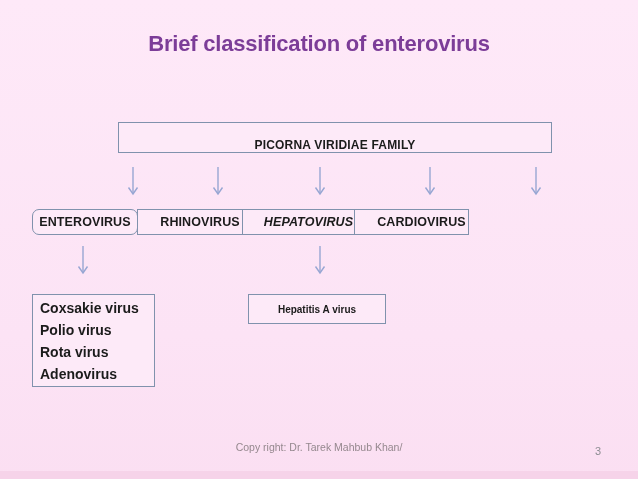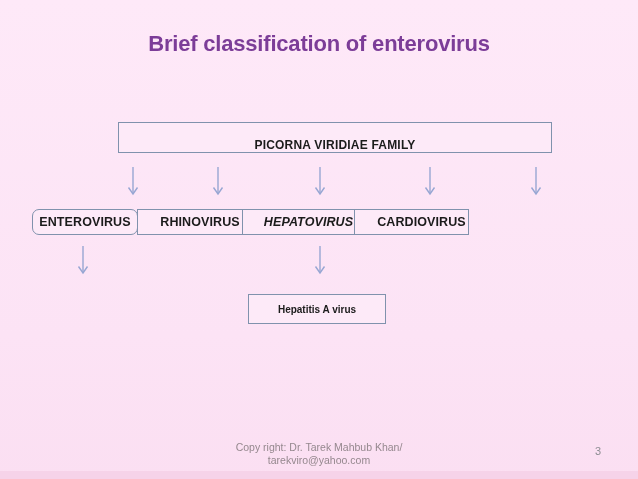--- a/index.html
+++ b/index.html
@@ -152,27 +152,32 @@
 
   <svg class="arrow" style="left:76px;top:245px" viewBox="0 0 14 34">
     <line x1="7" y1="1" x2="7" y2="27" stroke="#97a6d3" stroke-width="1.4"></line>
     <polyline points="2.5,21.5 7,28 11.5,21.5" fill="none" stroke="#97a6d3" stroke-width="1.4"></polyline>
   </svg>
   <svg class="arrow" style="left:313px;top:245px" viewBox="0 0 14 34">
     <line x1="7" y1="1" x2="7" y2="27" stroke="#97a6d3" stroke-width="1.4"></line>
     <polyline points="2.5,21.5 7,28 11.5,21.5" fill="none" stroke="#97a6d3" stroke-width="1.4"></polyline>
   </svg>
 
+  <div class="dbox children-box">
+    <div>Coxsakie virus</div>
+    <div>Polio virus</div>
+    <div>Rota virus</div>
+    <div>Adenovirus</div>
+  </div>
 
   <div class="dbox hep-box">
     <span>Hepatitis A virus</span>
   </div>
 
   <div class="footer">
     <div>Copy right: Dr. Tarek Mahbub Khan/</div>
-    <div>tarekviro@yahoo.com</div>
   </div>
 
   <div class="page-number">3</div>
 
   <div class="bottom-band"></div>
 
 </div>
 
 </body></html>

